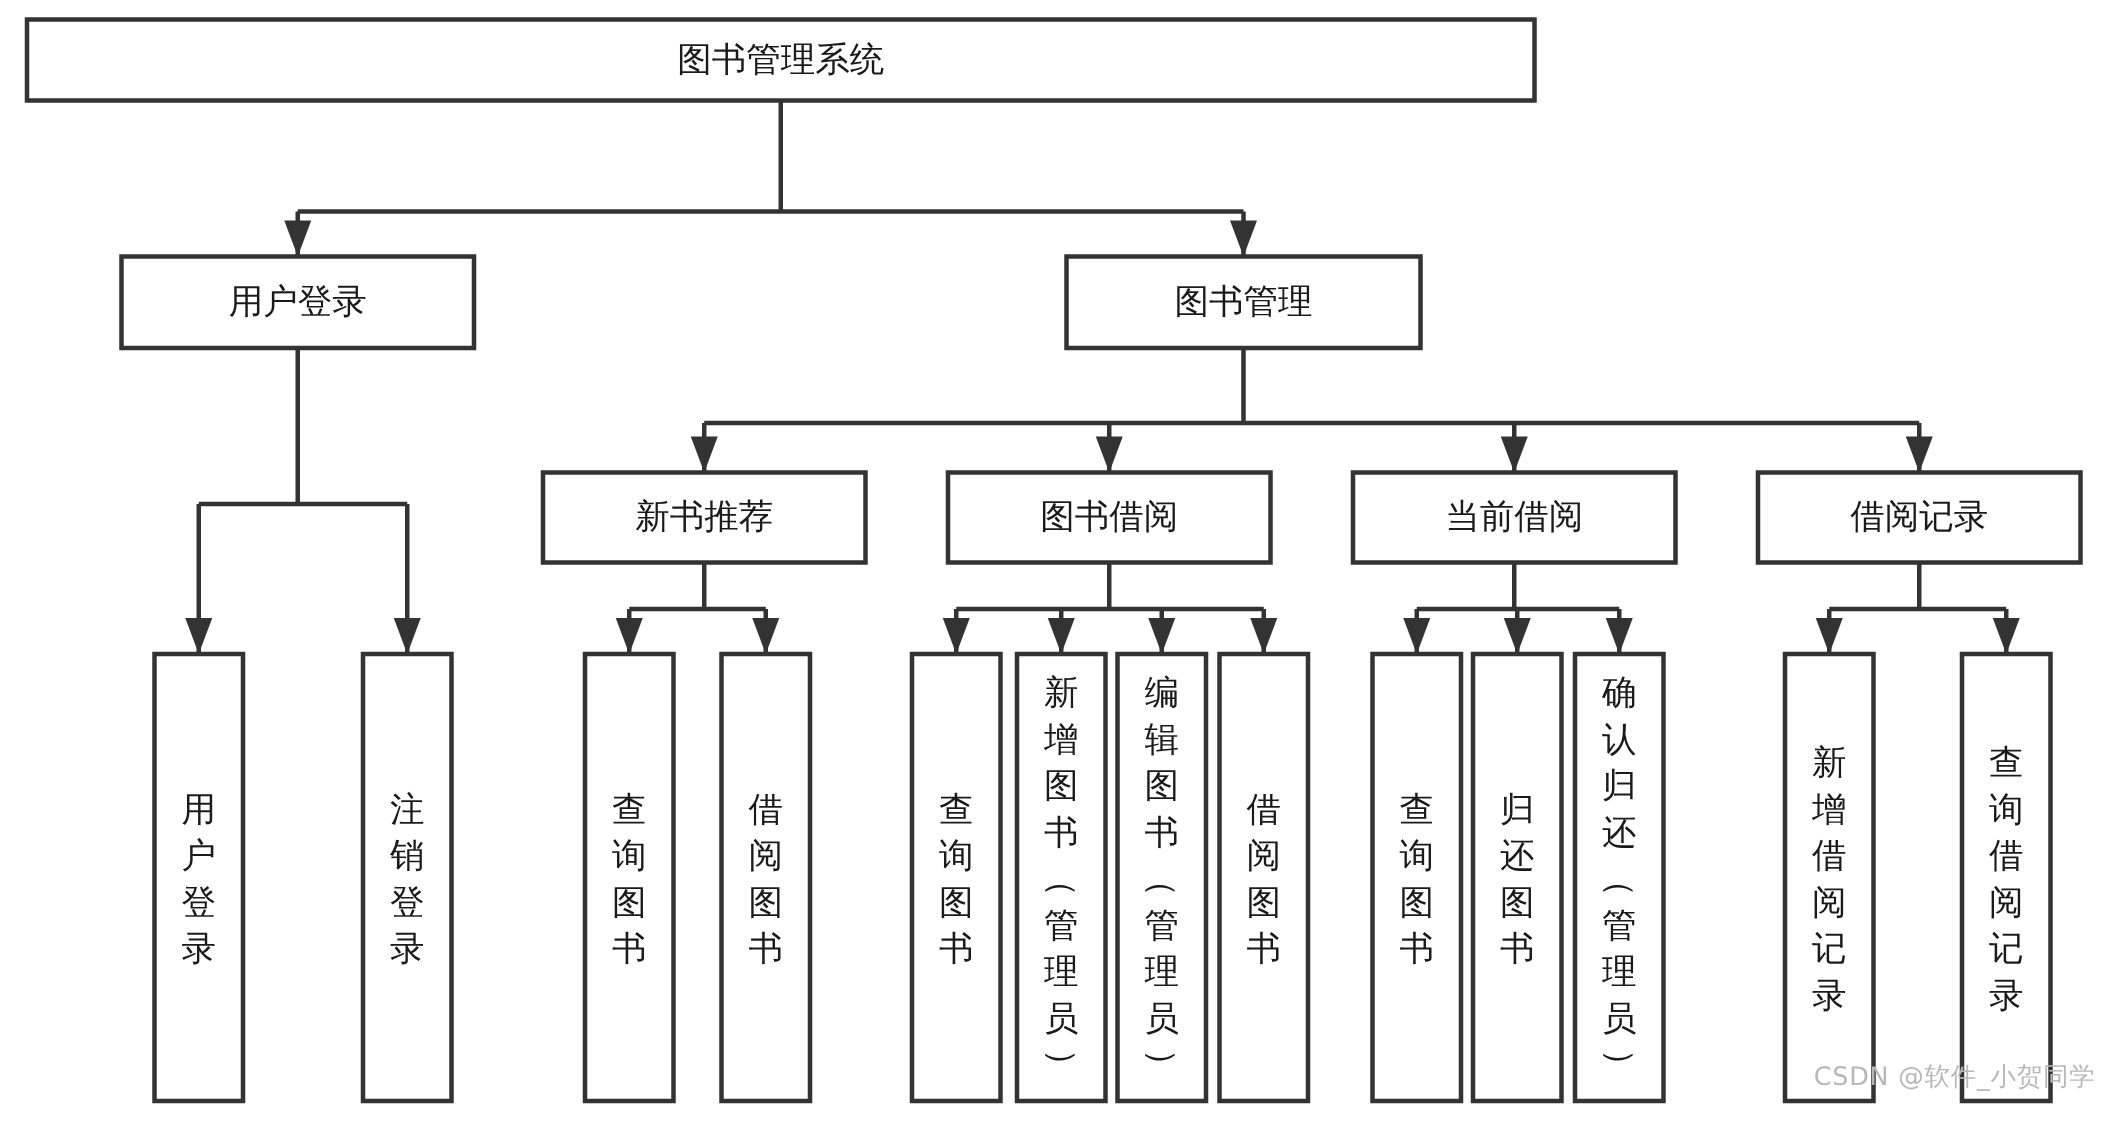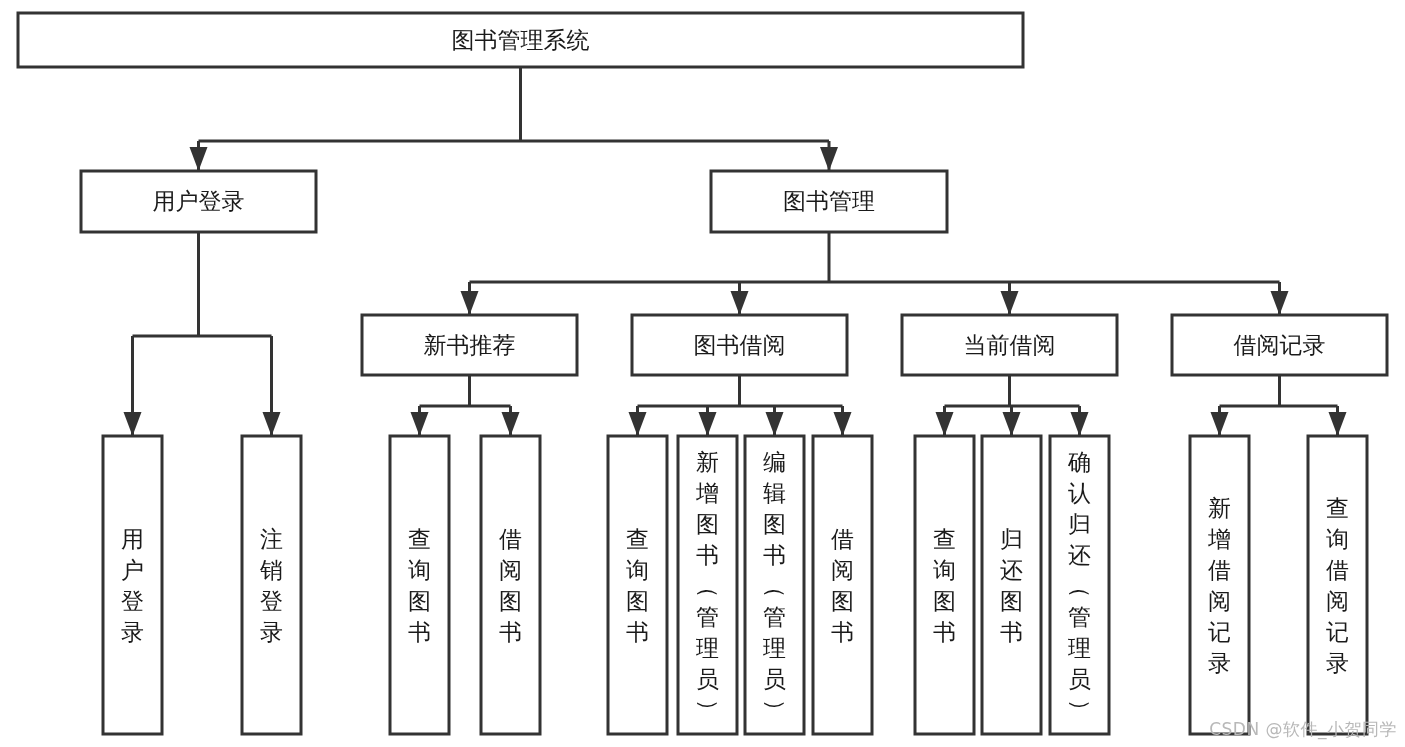--- a/index.html
+++ b/index.html
@@ -51,21 +51,21 @@
   }
   .node-label-v-char {
     font-family: "DejaVu Sans", "Liberation Sans", sans-serif;
     font-size: 23px;
     fill: #1a1a1a;
     text-anchor: middle;
   }
   .watermark-text {
     position: absolute;
     right: 8px;
-    bottom: 0;
+    bottom: 12px;
     font-family: "DejaVu Sans", "Liberation Sans", sans-serif;
     font-size: 17px;
     color: #b8b8b8;
     white-space: nowrap;
     letter-spacing: 0.5px;
   }
 </style>
 </head>
 <body>
 

